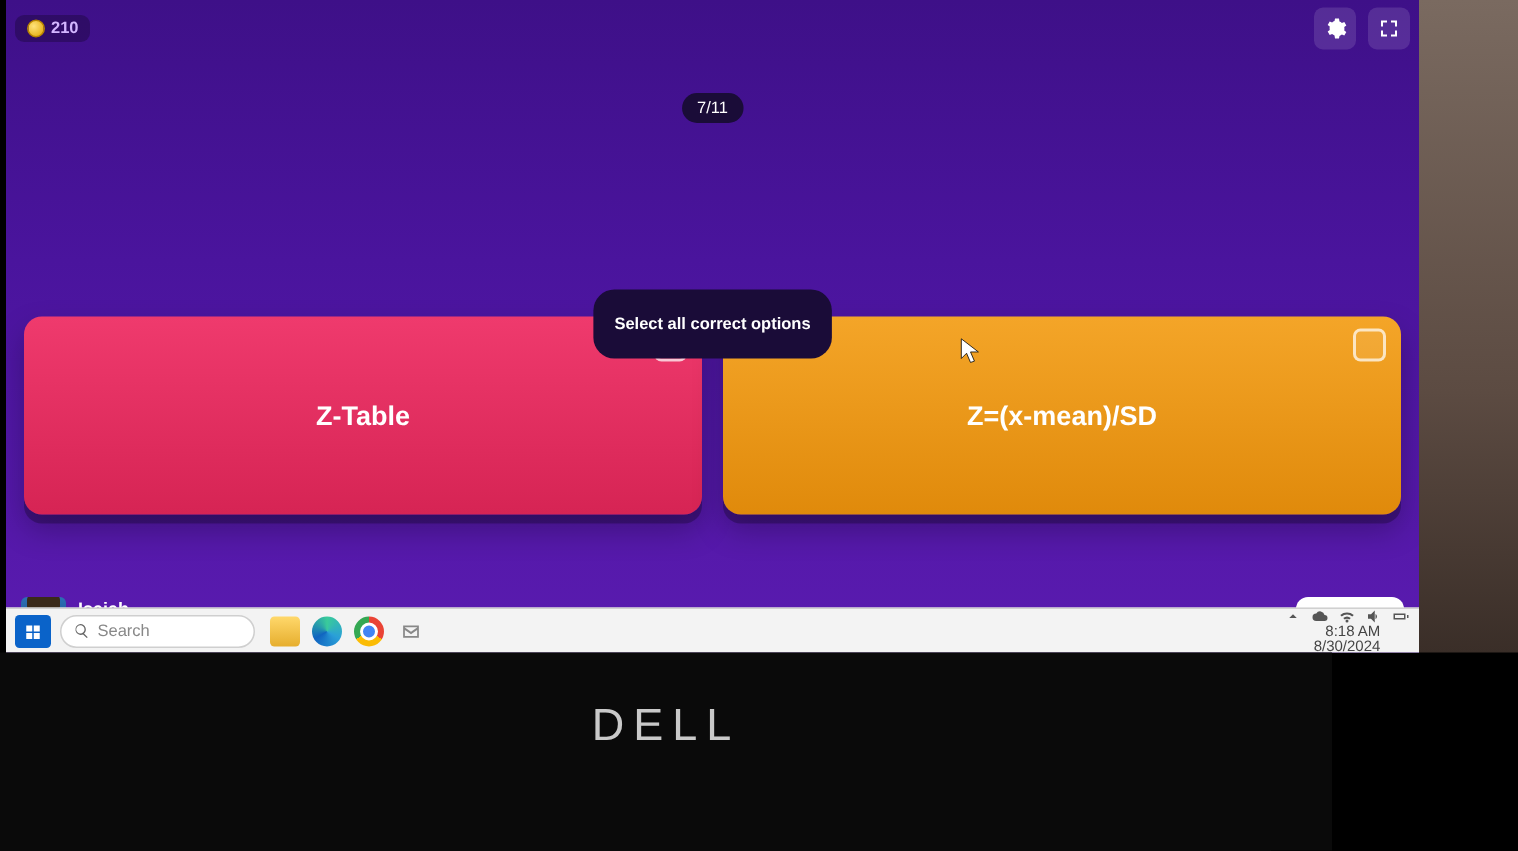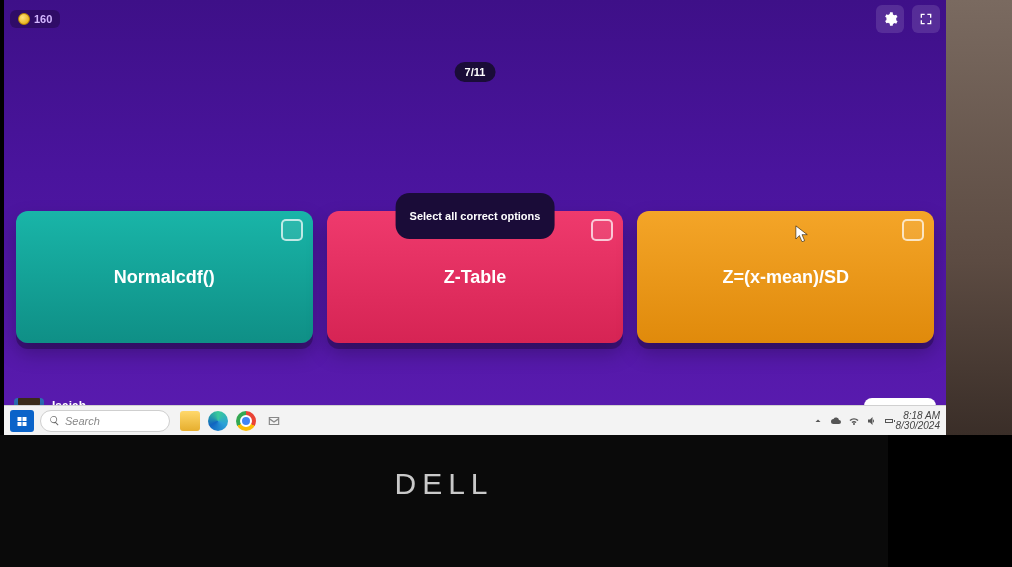--- a/index.html
+++ b/index.html
@@ -41,21 +41,21 @@
     color: #fff;
   }
   .icon-btn svg { width: 16px; height: 16px; fill: #fff; }
 
   
   .qcounter {
     position: absolute;
     top: 62px; left: 50%; transform: translateX(-50%);
     background: #1a0c38;
     color: #fff;
-    font-size: 11px; font-weight: 700;
+    font-size: 11px; font-weight: 400;
     padding: 4px 10px;
     border-radius: 10px;
     z-index: 3;
   }
 
   
   .question {
     position: absolute;
     top: 72px; left: 50%; transform: translateX(-50%);
     width: 540px;
@@ -155,21 +155,21 @@
   }
 
   
   .taskbar {
     position: absolute;
     left: 4px; top: 405px; width: 942px; height: 30px;
     background: #f3f3f3;
     border-top: 1px solid #d0d0d0;
     display: flex; align-items: center;
     padding: 12px 6px;
-    font-size: 11px; color: #333; font-style: italic;
+    font-size: 11px; color: #333;
   }
   .start {
     width: 24px; height: 22px;
     background: #0a63c9;
     border-radius: 3px;
     display:flex;align-items:center;justify-content:center;
     margin-right: 6px;
   }
   .start svg { width:12px;height:12px; fill:#fff;}
   .searchbox {
@@ -180,21 +180,21 @@
   }
   .searchbox svg{width:11px;height:11px;fill:#666;}
   .searchbox span{color:#888;}
   .tb-icons { display:flex; gap:8px; align-items:center; }
   .tb-icons .ti { width:20px; height:20px; border-radius:3px; display:flex;align-items:center;justify-content:center;}
   .ti.explorer{background:linear-gradient(180deg,#ffd86b,#e6ae2e);}
   .ti.edge{background:conic-gradient(#3acb9a,#2a9fd8,#1064c0,#3acb9a);border-radius:50%;}
   .ti.chrome{background:conic-gradient(#ea4335 0 120deg,#fbbc05 120deg 240deg,#34a853 240deg 360deg);border-radius:50%;position:relative;}
   .ti.chrome::after{content:"";position:absolute;width:8px;height:8px;border-radius:50%;background:#4285f4;border:2px solid #fff;}
   .ti.mail svg{width:14px;height:14px;fill:#888;}
-  .tb-right { margin-left:auto; display:flex; align-items:center; gap:0;}
+  .tb-right { margin-left:auto; display:flex; align-items:center; gap:0;flex-direction:column;}
   .tray { display:flex; gap:6px; align-items:center;}
   .tray svg{width:12px;height:12px;fill:#555;}
   .clock { text-align:right; line-height:1; font-size:10px; color:#444;}
   .clock span{display:block;}
 
   
   .bezel {
     position:absolute; left:0; top:435px; width:888px; height:132px;
     background:#0a0a0a;
   }
@@ -213,21 +213,21 @@
 </head>
 <body>
 
 <div class="rightfill"></div>
 
 <div class="screen">
 
   <div class="topbar">
     <div class="score-badge">
       <span class="coin"></span>
-      <span>160</span>
+      <span>210</span>
     </div>
     <div class="top-right">
       <div class="icon-btn">
         <svg viewBox="0 0 24 24">
             <path d="M12 8a4 4 0 100 8 4 4 0 000-8zm9.4 4a7.5 7.5 0 00-.14-1.4l2.06-1.6-2-3.46-2.43.98a7.6 7.6 0 00-2.42-1.4L16 2h-4l-.47 2.6a7.6 7.6 0 00-2.42 1.4l-2.43-.98-2 3.46 2.06 1.6A7.5 7.5 0 006.6 12c0 .48.05.94.14 1.4l-2.06 1.6 2 3.46 2.43-.98c.72.6 1.54 1.08 2.42 1.4L12 22h4l.47-2.6c.88-.32 1.7-.8 2.42-1.4l2.43.98 2-3.46-2.06-1.6c.09-.46.14-.92.14-1.4z"></path>
           </svg>
       </div>
       <div class="icon-btn">
         <svg viewBox="0 0 24 24">
             <path d="M4 4h6v2H6v4H4V4zm10 0h6v6h-2V6h-4V4zM4 14h2v4h4v2H4v-6zm14 0h2v6h-6v-2h4v-4z"></path>
@@ -235,24 +235,20 @@
       </div>
     </div>
   </div>
 
   <div class="qcounter">7/11</div>
 
 
   <div class="instr">Select all correct options</div>
 
   <div class="options">
-    <div class="option opt1">
-      <span class="check"></span>
-      <span>Normalcdf()</span>
-    </div>
     <div class="option opt3">
       <span class="check"></span>
       <span>Z-Table</span>
     </div>
     <div class="option opt2">
       <span class="check"></span>
       <span>Z=(x-mean)/SD</span>
       <div class="cursor" style="left:158px; top:14px;">
         <svg viewBox="0 0 16 20">
             <path d="M1 1l0 15 4-4 3 7 3-1-3-7 6 0z"></path>

